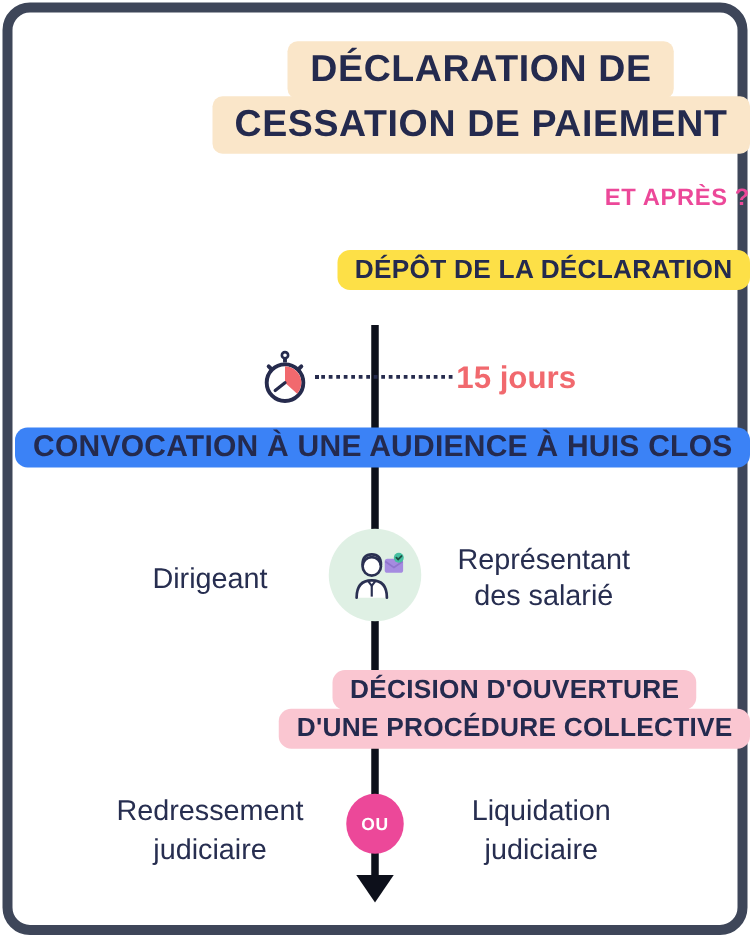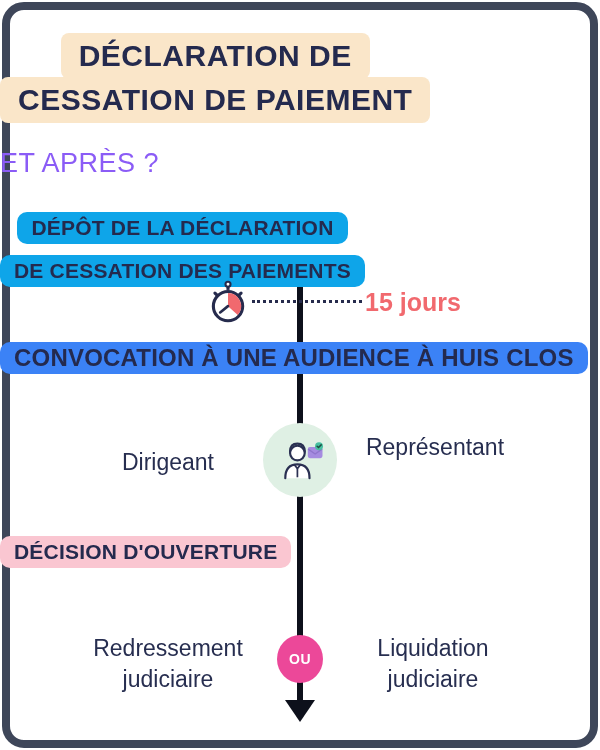--- a/index.html
+++ b/index.html
@@ -11,61 +11,61 @@
     overflow: hidden;
   }
   .frame {
     position: absolute;
     inset: 2px;
     border: 8px solid #3E4659;
     border-radius: 22px;
     background: #ffffff;
   }
   .abs { position: absolute; }
-  .center-row { width: 600px; display: flex; justify-content: flex-start; }
+  .center-row { width: 600px; display: flex; justify-content: flex-end; }
   .stack { display: flex; flex-direction: column; align-items: center; }
 
   
   .title-chip {
     display: inline-block;
     background: #FAE6C9;
     color: #242A4E;
     font-weight: 800;
     font-size: 30px;
     line-height: 34px;
     letter-spacing: 0.5px;
     padding: 6px 18px;
     border-radius: 8px;
     margin-bottom: -2px;
     white-space: nowrap;
   }
   .subtitle {
-    color: #8b5cf6;
-    font-weight: 400;
-    font-size: 27px;
+    color: #ec4899;
+    font-weight: 700;
+    font-size: 19px;
     letter-spacing: 0.5px;
     white-space: nowrap;
   }
 
   
   .chip {
     display: inline-block;
     color: #242A4E;
     font-weight: 800;
     font-size: 21px;
     line-height: 24px;
     letter-spacing: 0.2px;
     padding: 4px 14px;
     border-radius: 10px;
     margin-bottom: -1px;
     white-space: nowrap;
     position: relative;
     z-index: 2;
   }
-  .chip.green { background: #0ea5e9; margin-top: 12px; }
+  .chip.green { background: #fde047; }
   .chip.blue  { background: #3b82f6; font-size: 24px; }
   .chip.pink  { background: #FAC6D1; }
 
   
   .v-line {
     left: 297px; top: 260px;
     width: 6px; height: 444px;
     background: #0D101B;
     z-index: 1;
   }
@@ -152,21 +152,20 @@
   </div>
 </div>
 
 <div class="abs center-row top-148">
   <span class="subtitle">ET APRÈS ?</span>
 </div>
 
 <div class="abs center-row top-200">
   <div class="stack">
     <span class="chip green">DÉPÔT DE LA DÉCLARATION</span>
-    <span class="chip green">DE CESSATION DES PAIEMENTS</span>
   </div>
 </div>
 
 <svg class="abs stopwatch" viewBox="0 0 44 44" xmlns="http://www.w3.org/2000/svg">
   <line x1="22" y1="9.5" x2="22" y2="5.5" stroke="#262B4D" stroke-width="3"></line>
   <circle cx="22" cy="4" r="2.4" fill="#ffffff" stroke="#262B4D" stroke-width="2"></circle>
   <line x1="9.5" y1="12.5" x2="12.5" y2="15.5" stroke="#262B4D" stroke-width="3" stroke-linecap="round"></line>
   <line x1="34.5" y1="12.5" x2="31.5" y2="15.5" stroke="#262B4D" stroke-width="3" stroke-linecap="round"></line>
   <circle cx="22" cy="25" r="14" fill="#ffffff" stroke="#262B4D" stroke-width="3"></circle>
   <path d="M22 25 L22 12.5 A12.5 12.5 0 0 1 31.3 33.4 Z" fill="#F1696E"></path>
@@ -188,25 +187,27 @@
     <path d="M30.5 42.5 L34 47 L37.5 42.5" fill="none" stroke="#2A3052" stroke-width="2"></path>
     <line x1="34" y1="47" x2="34" y2="57" stroke="#2A3052" stroke-width="2"></line>
     <rect x="46" y="22" width="17" height="13" rx="2.5" fill="#A58BE0"></rect>
     <path d="M46.5 24.5 L54.5 30 L62.5 24.5" fill="none" stroke="#8F75CC" stroke-width="1.6"></path>
     <circle cx="59" cy="21" r="4.6" fill="#46BFA0"></circle>
     <path d="M56.8 21 l1.6 1.6 l3.1 -3.1" fill="none" stroke="#1D4F44" stroke-width="1.7" stroke-linecap="round"></path>
   </svg>
 </div>
 <div class="abs side-label label-representant">
   <div>Représentant</div>
+  <div>des salarié</div>
 </div>
 
 <div class="abs center-row top-536">
   <div class="stack">
     <span class="chip pink">DÉCISION D'OUVERTURE</span>
+    <span class="chip pink">D'UNE PROCÉDURE COLLECTIVE</span>
   </div>
 </div>
 
 <div class="abs side-label label-redressement">
   <div>Redressement</div>
   <div>judiciaire</div>
 </div>
 <div class="abs ou-circle">OU</div>
 <div class="abs side-label label-liquidation">
   <div>Liquidation</div>

